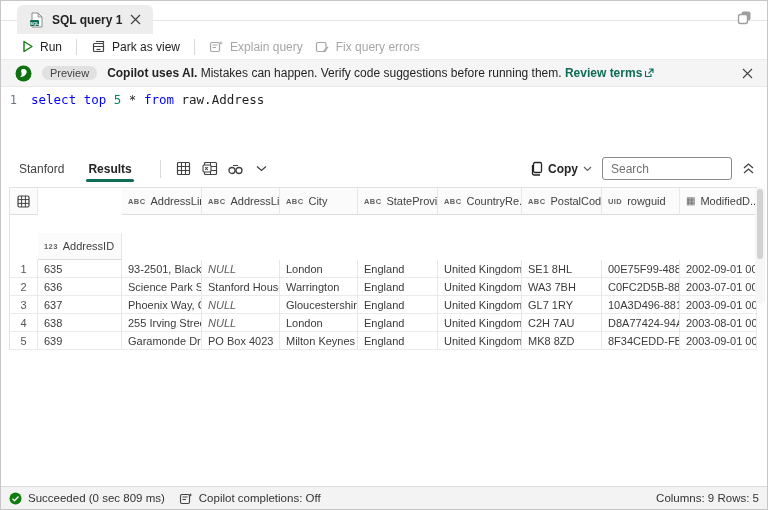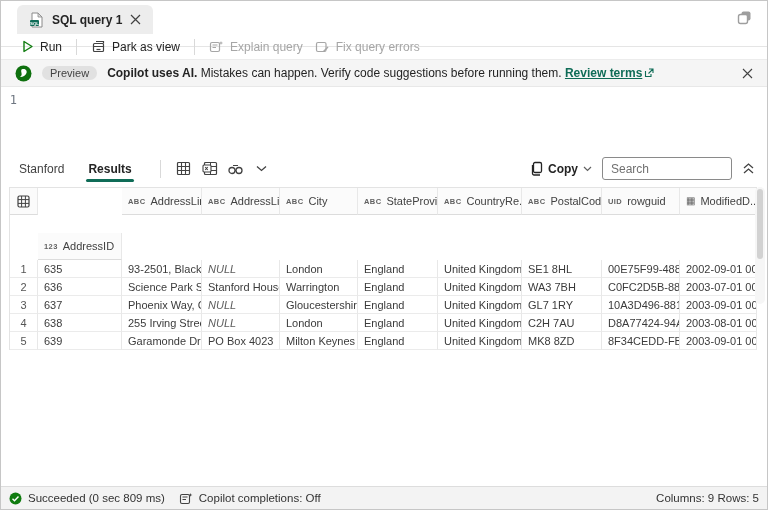--- a/index.html
+++ b/index.html
@@ -1,38 +1,38 @@
 <!DOCTYPE html>
 <html><head>
 <meta charset="utf-8">
 <style>
   * { margin:0; padding:0; box-sizing:border-box; }
   html,body { width:768px; height:510px; background:#fff; font-family:"Liberation Sans", sans-serif; color:#242424; overflow:hidden; }
   .window { position:relative; width:768px; height:510px; border:1px solid #c6c6c6; background:#fff; }
 
   
-  .tabbar { position:absolute; top:0; left:0; right:0; height:46px; background:#fff; border-bottom:1px solid #e5e5e5; }
+  .tabbar { position:absolute; top:0; left:0; right:0; height:20px; background:#fff; border-bottom:1px solid #e5e5e5; }
   .tab { position:absolute; left:16px; top:4px; height:29px; display:flex; align-items:center; gap:8px;
          background:#ededed; border-radius:6px 6px 0 0; padding:0 12px; cursor:pointer; }
   .tab-title { font-size:12px; font-weight:700; color:#242424; }
   .tab-close { color:#424242; display:flex; align-items:center; }
   .dup-icon { position:absolute; right:14px; top:8px; color:#757575; }
 
   
   .toolbar { position:absolute; top:33px; left:0; right:0; height:26px; display:flex; align-items:center; padding-left:14px; border-bottom:1px solid #ececec; font-size:12px; }
   .tb-btn { display:flex; align-items:center; gap:6px; padding:0 6px; color:#242424; cursor:pointer; }
   .tb-btn.disabled { color:#a6a6a6; }
   .tb-sep { width:1px; height:16px; background:#d9d9d9; margin:0 8px; }
 
   
   .banner { position:absolute; top:59px; left:0; right:0; height:27px; background:#f5f5f5; border-bottom:1px solid #e8e8e8;
             display:flex; align-items:center; gap:10px; padding:0 14px; font-size:12px; color:#242424; }
   .preview-pill { background:#e1e1e1; color:#424242; border-radius:9px; padding:1px 8px; font-size:11px; }
   .banner-bold { font-weight:700; }
-  .banner-link { color:#0f6c57; text-decoration:underline; font-weight:600; cursor:pointer; display:inline-flex; align-items:center; gap:2px;}
+  .banner-link { color:#0f6c57; font-weight:600; cursor:pointer; display:inline-flex; align-items:center; gap:2px;}
   .banner-close { margin-left:auto; color:#424242; cursor:pointer; }
 
   
   .editor { position:absolute; top:87px; left:0; right:0; height:64px; background:#fff; font-family:"DejaVu Sans Mono","Liberation Mono",monospace; font-size:12.5px; }
   .code-line { display:flex; align-items:center; height:19px; margin-top:2px; }
   .gutter { width:30px; text-align:right; color:#6e7681; padding-right:14px; font-size:12px; }
   .token.kw { color:#0000ff; }
   .token.num { color:#098658; }
   .token.plain { color:#1f1f1f; }
 
@@ -161,20 +161,21 @@
     <span class="banner-close">
       <svg width="11" height="11" viewBox="0 0 11 11">
           <path d="M1 1l9 9M10 1l-9 9" stroke="#424242" stroke-width="1.1"></path>
         </svg>
     </span>
   </div>
 
   <div class="editor">
     <div class="code-line">
       <span class="gutter">1</span>
+      <span id="code-tokens"><span class="token kw">select</span><span class="token plain"> </span><span class="token kw">top</span><span class="token plain"> </span><span class="token num">5</span><span class="token plain"> * </span><span class="token kw">from</span><span class="token plain"> raw.Address</span></span>
     </div>
   </div>
 
   <div class="results-header">
     <div class="rtab">
         <span>Stanford</span>
       </div>
     <div class="rtab active">
         <span>Results</span>
       </div>

